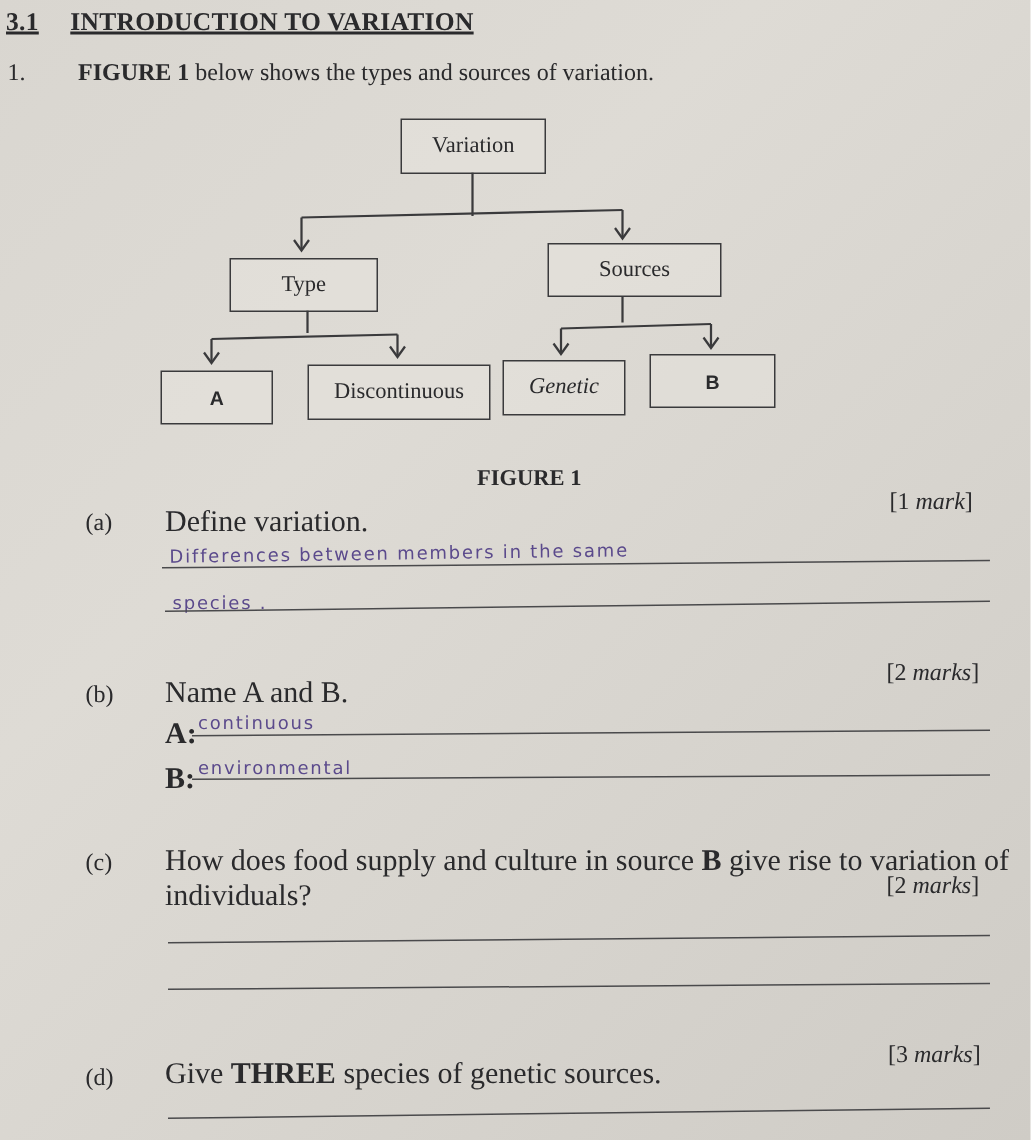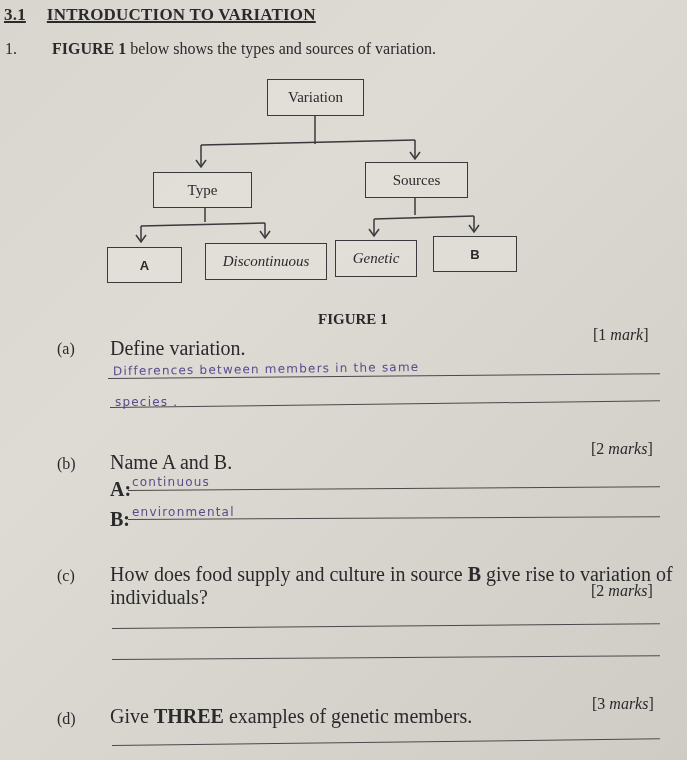--- a/index.html
+++ b/index.html
@@ -120,27 +120,27 @@
       <polyline points="469,225 474,232 479,225"></polyline>
     </g>
   </svg>
 
   <div class="box" style="left:267px;top:79px;width:97px;height:37px;">
     <span>Variation</span>
   </div>
   <div class="box" style="left:153px;top:172px;width:99px;height:36px;">
     <span>Type</span>
   </div>
-  <div class="box" style="left:365px;top:162px;width:103px;height:36px;">
+  <div class="box" style="left:365px;top:162px;width:116px;height:36px;">
     <span>Sources</span>
   </div>
   <div class="box sans" style="left:107px;top:247px;width:75px;height:36px;">
     <span>A</span>
   </div>
-  <div class="box" style="left:205px;top:243px;width:122px;height:37px;font-style:italic;">
+  <div class="box" style="left:205px;top:243px;width:122px;height:37px;">
     <span>Discontinuous</span>
   </div>
   <div class="box" style="left:335px;top:240px;width:82px;height:37px;font-style:italic;">
     <span>Genetic</span>
   </div>
   <div class="box sans" style="left:433px;top:236px;width:84px;height:36px;">
     <span>B</span>
   </div>
 </div>
 
@@ -166,15 +166,15 @@
 <div class="hand" style="left:132px;top:505px;">environmental</div>
 <div class="line" style="left:128px;top:519px;width:532px;transform:rotate(-0.3deg);"></div>
 
 <div class="abs qlabel" style="left:57px;top:567px;">(c)</div>
 <div class="abs qtext" style="left:110px;top:563px;"><span>How does food supply and culture in source </span><b>B</b><span> give rise to variation of individuals?</span></div>
 <div class="abs marks" style="left:591px;top:582px;"><span>[2 </span><i>marks</i><span>]</span></div>
 <div class="line" style="left:112px;top:628px;width:548px;transform:rotate(-0.5deg);"></div>
 <div class="line" style="left:112px;top:659px;width:548px;transform:rotate(-0.4deg);"></div>
 
 <div class="abs qlabel" style="left:57px;top:710px;">(d)</div>
-<div class="abs qtext" style="left:110px;top:705px;"><span>Give </span><b>THREE</b><span> examples of genetic members.</span></div>
+<div class="abs qtext" style="left:110px;top:705px;"><span>Give </span><b>THREE</b><span> species of genetic sources.</span></div>
 <div class="abs marks" style="left:592px;top:695px;"><span>[3 </span><i>marks</i><span>]</span></div>
 <div class="line" style="left:112px;top:745px;width:548px;transform:rotate(-0.7deg);"></div>
 
 </body></html>

